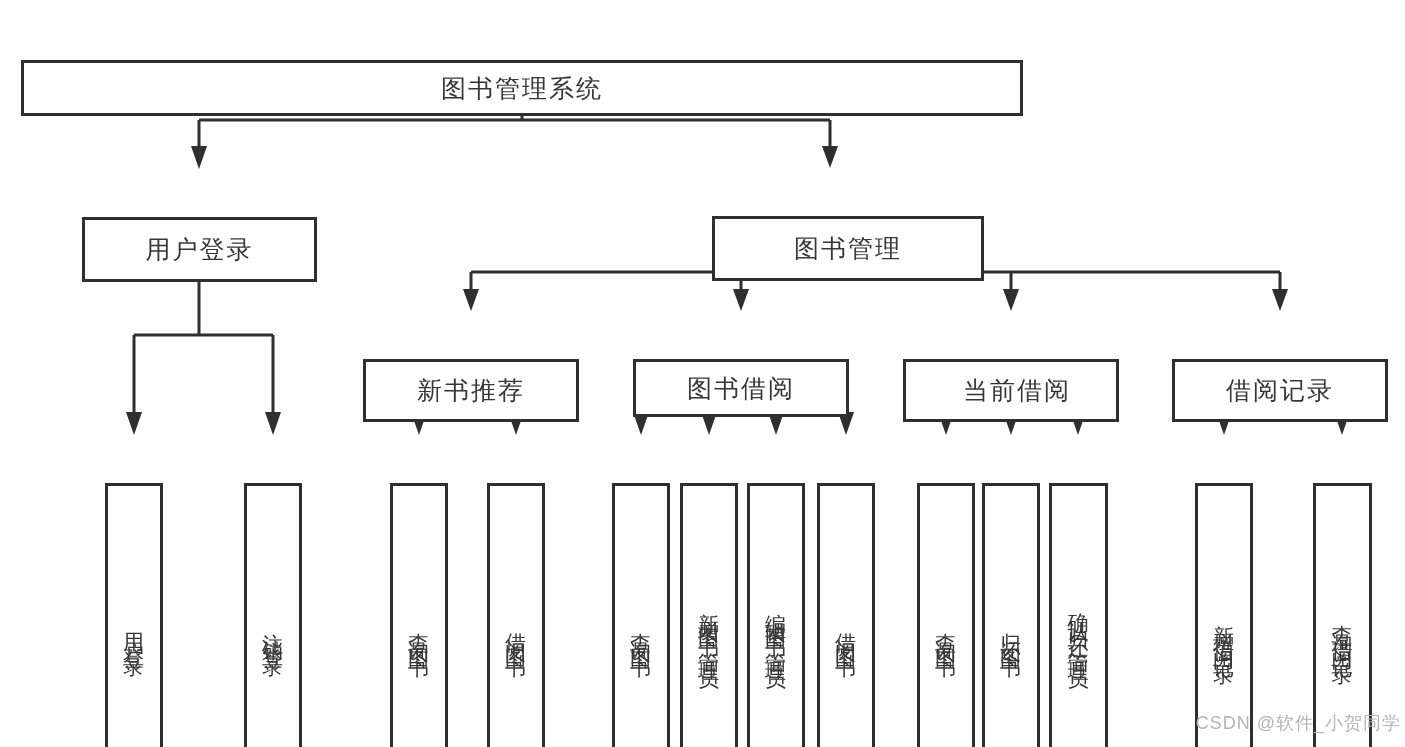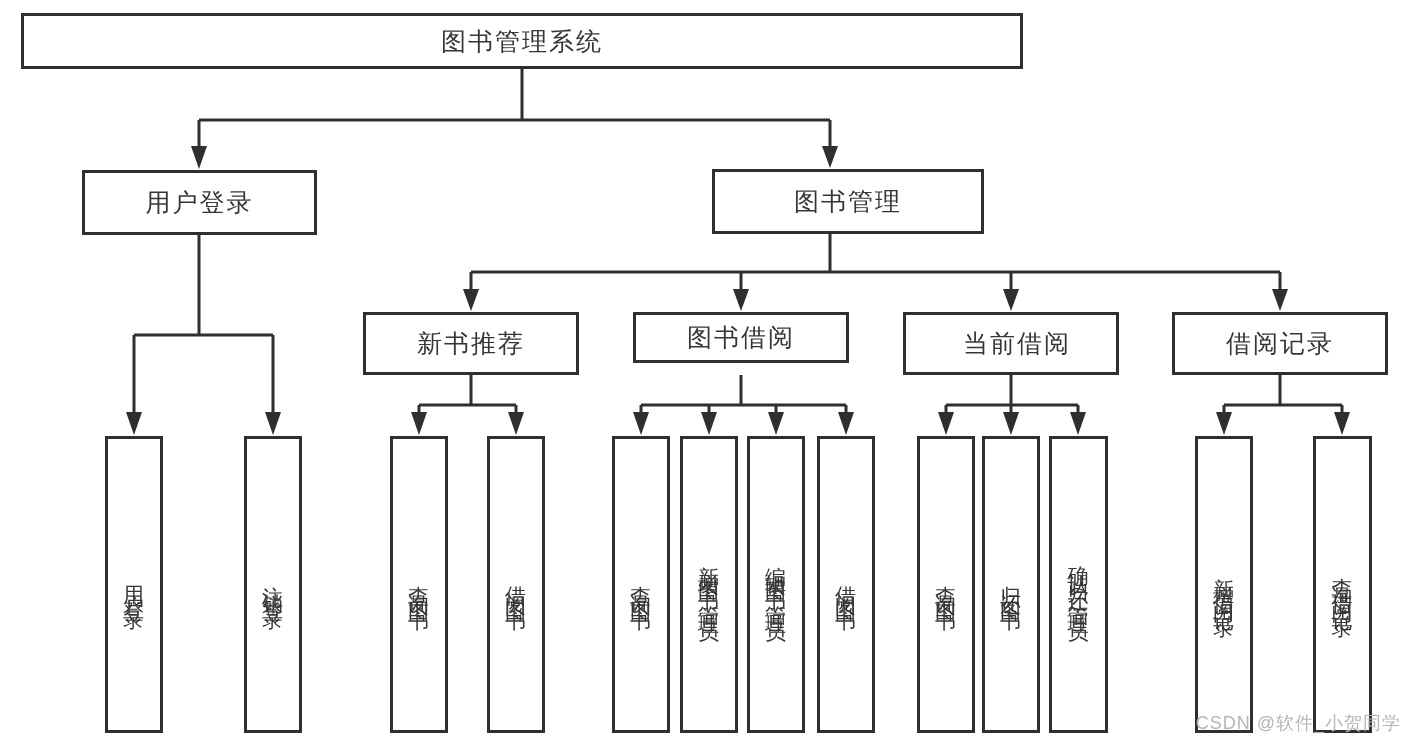--- a/index.html
+++ b/index.html
@@ -2,21 +2,21 @@
 <html><head>
 <meta charset="utf-8">
 <style>
   html,body{margin:0;padding:0;}
   body{
     width:1405px;height:747px;position:relative;background:#ffffff;
     font-family:"Liberation Sans",sans-serif;overflow:hidden;color:#333;
   }
   .node{
     position:absolute;box-sizing:border-box;background:#ffffff;
-    border:3px solid #2f2f2f;display:flex;align-items:center;justify-content:center;
+    border:3px solid #2f2f2f;display:flex;align-items:center;justify-content:center;margin-top:47px;
   }
   .hnode{font-size:25px;letter-spacing:2px;color:#363636;}
   .vnode{font-size:21px;color:#363636;}
   .vnode .vtext{
     writing-mode:vertical-rl;text-orientation:mixed;
     letter-spacing:8px;line-height:1;
   }
   svg.connectors{position:absolute;left:0;top:0;pointer-events:none;}
   svg.connectors path{stroke:#2f2f2f;stroke-width:3;fill:none;}
   svg.connectors polygon{fill:#2f2f2f;stroke:none;}
@@ -71,21 +71,21 @@
 <div class="node hnode" style="left:82px;top:170px;width:235px;height:65px;">
   <span>用户登录</span>
 </div>
 <div class="node hnode" style="left:712px;top:169px;width:272px;height:65px;">
   <span>图书管理</span>
 </div>
 
 <div class="node hnode" style="left:363px;top:312px;width:216px;height:63px;">
   <span>新书推荐</span>
 </div>
-<div class="node hnode" style="left:633px;top:312px;width:216px;height:51px;">
+<div class="node hnode" style="left:633px;top:312px;width:216px;height:58px;">
   <span>图书借阅</span>
 </div>
 <div class="node hnode" style="left:903px;top:312px;width:216px;height:63px;padding-left:12px;">
   <span>当前借阅</span>
 </div>
 <div class="node hnode" style="left:1172px;top:312px;width:216px;height:63px;">
   <span>借阅记录</span>
 </div>
 
 <div class="node vnode" style="left:105px;top:436px;width:58px;height:297px;">

